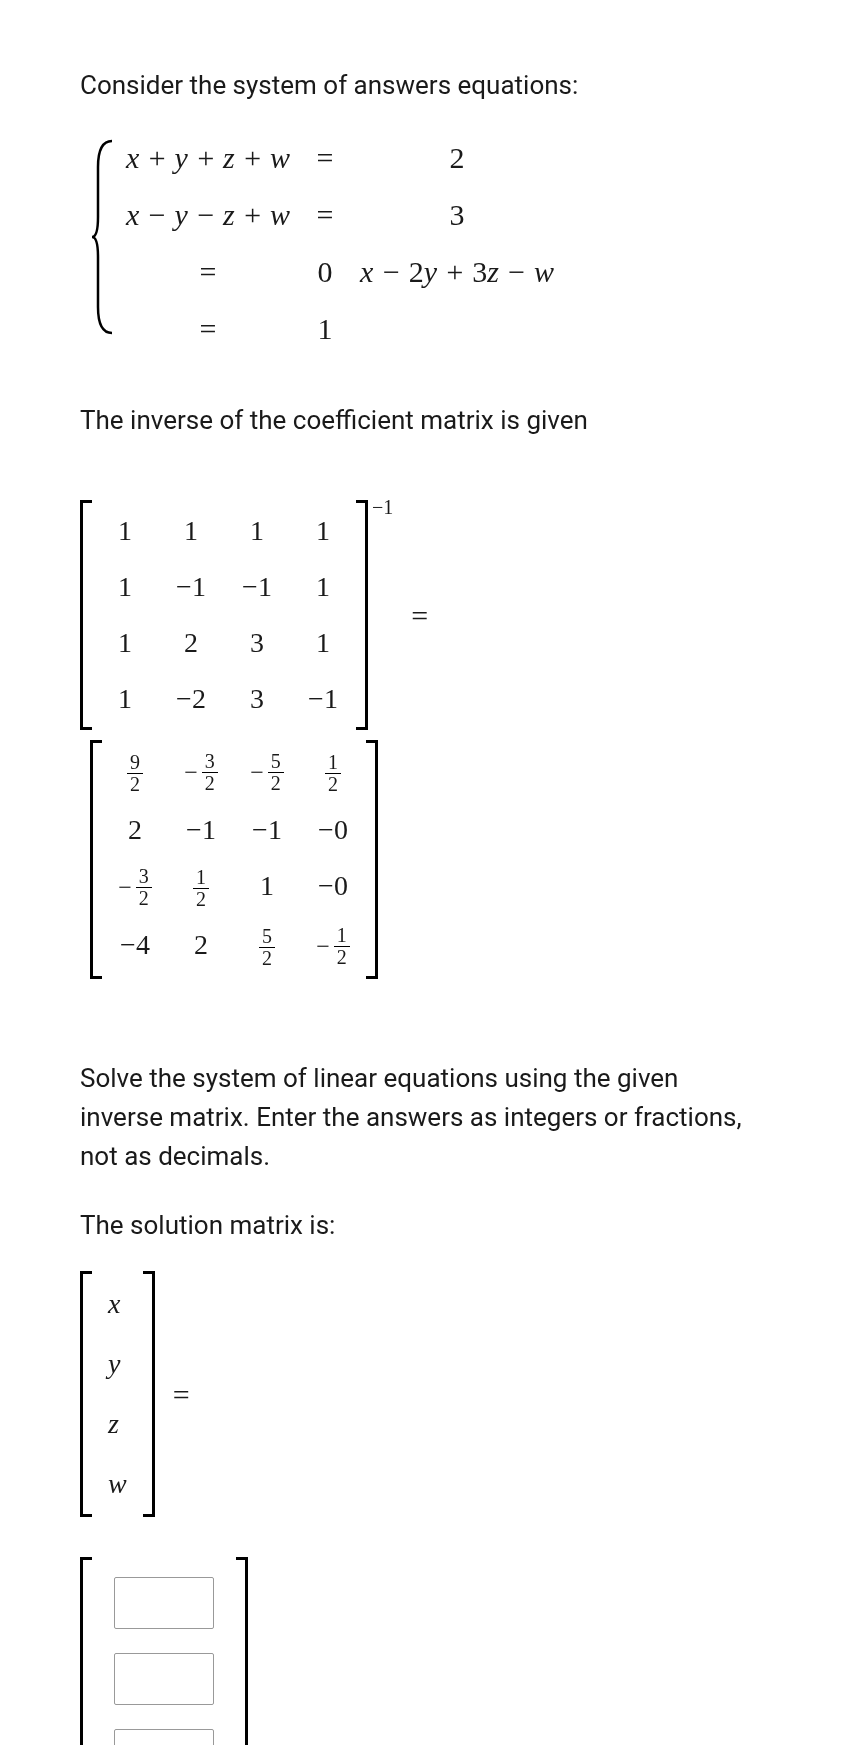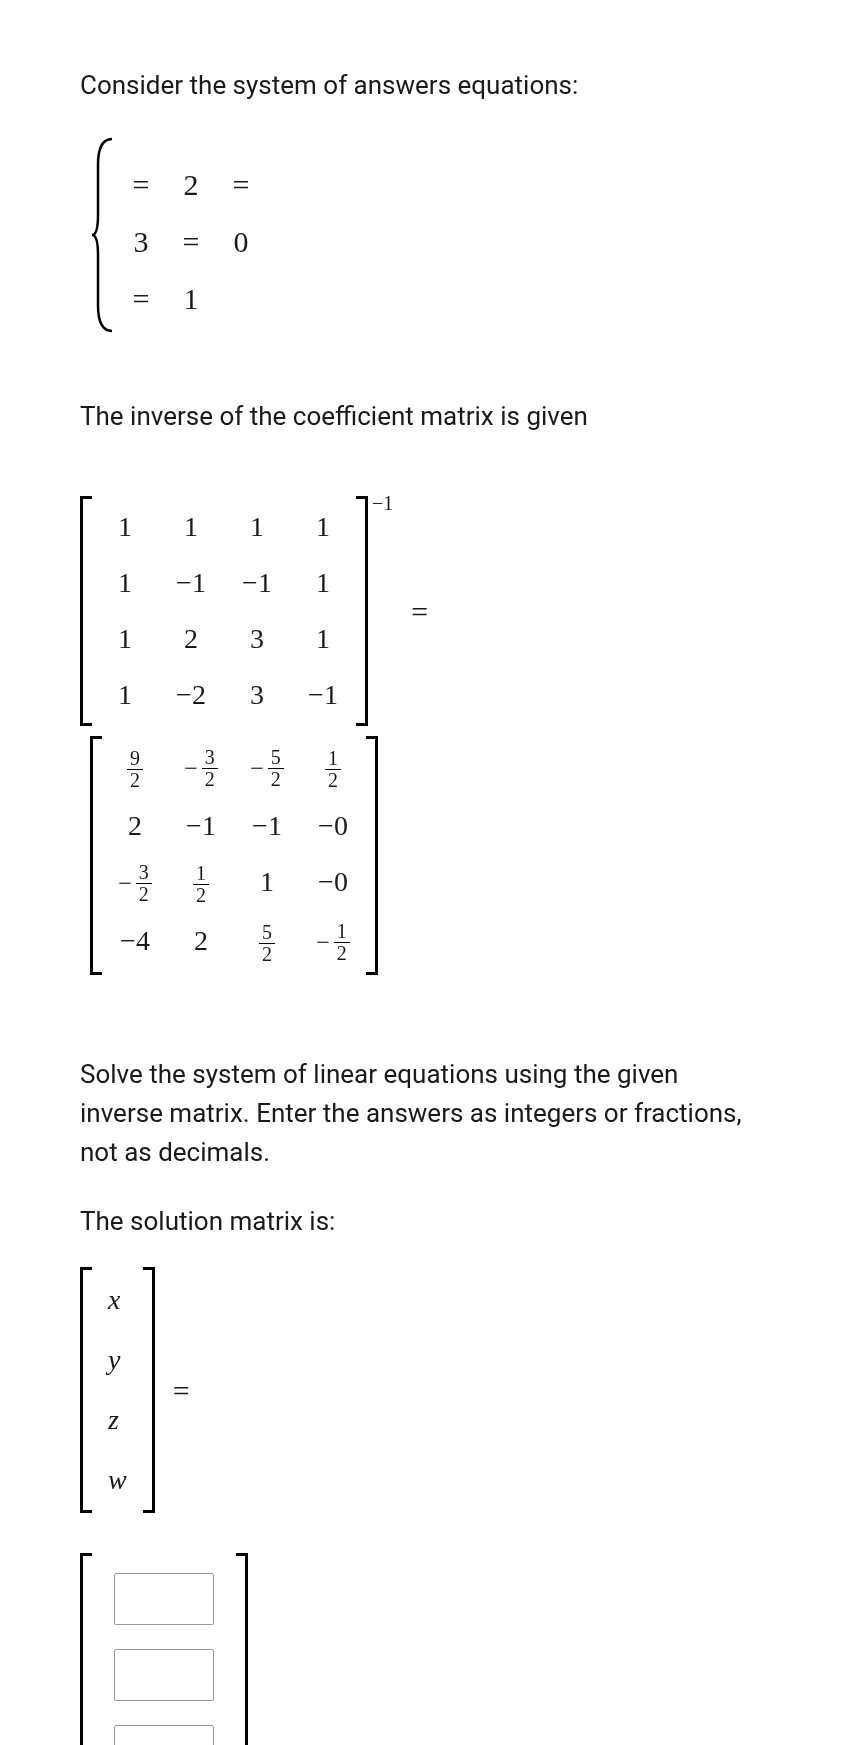--- a/index.html
+++ b/index.html
@@ -135,26 +135,29 @@
 <body>
 
 <p>Consider the system of answers equations:</p>
 
 <div class="math-block">
   <div class="system">
     <span class="brace"><svg width="28" height="200" viewBox="0 0 28 200">
           <path d="M 22 4 Q 8 4 8 30 L 8 80 Q 8 100 2 100 Q 8 100 8 120 L 8 170 Q 8 196 22 196" fill="none" stroke="#000" stroke-width="2.5"></path>
         </svg></span>
     <div class="equations" id="eq-grid">
+        <div class="eq-lhs">x + y + z + w</div>
         <div class="eq-eq">=</div>
         <div class="eq-rhs">2</div>
+        <div class="eq-lhs">x − y − z + w</div>
         <div class="eq-eq">=</div>
         <div class="eq-rhs">3</div>
         <div class="eq-eq">=</div>
         <div class="eq-rhs">0</div>
+        <div class="eq-lhs">x − <span class="num">2</span>y + <span class="num">3</span>z − w</div>
         <div class="eq-eq">=</div>
         <div class="eq-rhs">1</div>
       </div>
   </div>
 </div>
 
 <p>The inverse of the coefficient matrix is given</p>
 
 <div class="math-block">
   <div style="display:flex; flex-direction:column; align-items:flex-start;">

